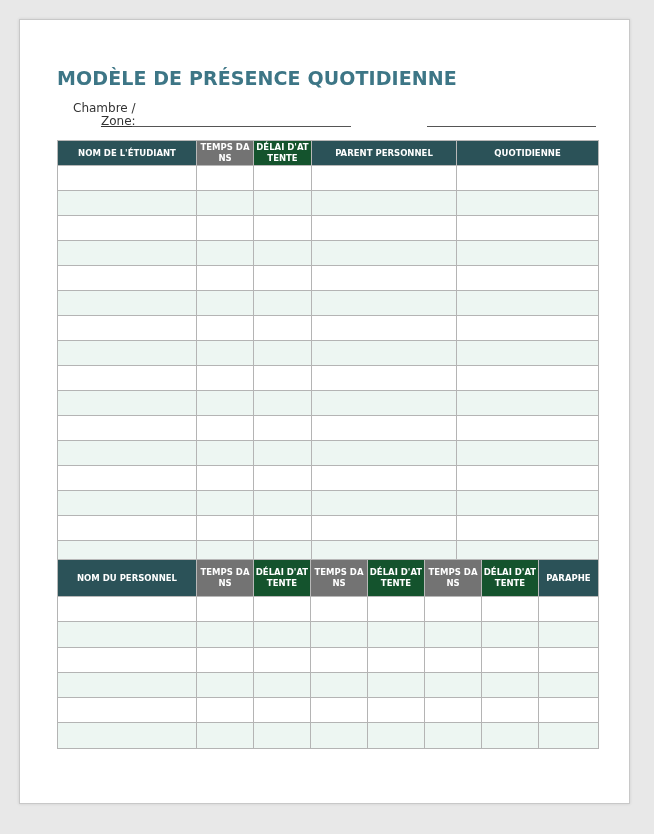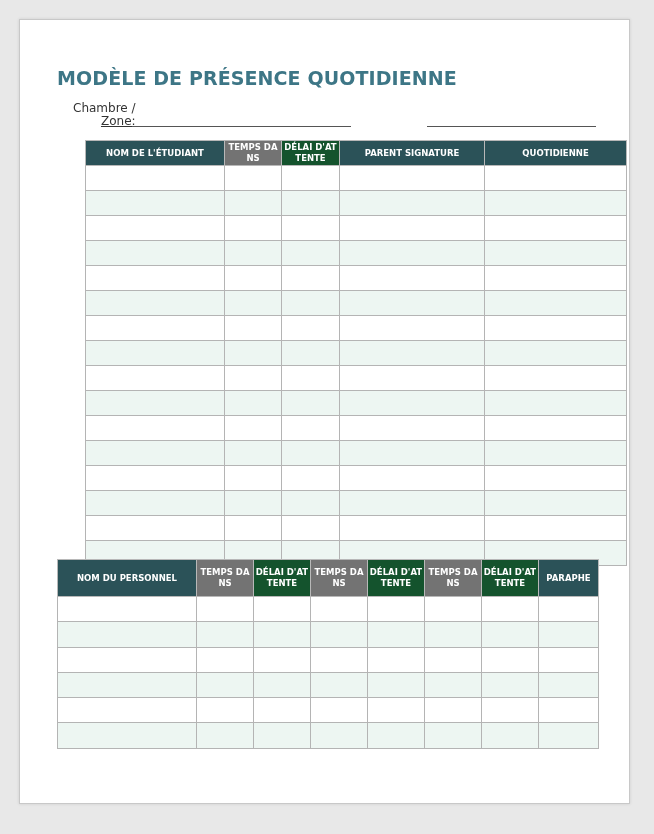--- a/index.html
+++ b/index.html
@@ -79,34 +79,34 @@
 
 <div class="field-label" style="left:73px; top:102px;">
   <div style="text-align:left;">Chambre /</div>
   <div style="padding-left:27px;text-decoration:underline;">Zone:</div>
 </div>
 <div class="field-line" style="left:132px; top:126px; width:219px;"></div>
 
 <div class="field-label" style="left:395px; top:131px;margin-top:28px;">Date:</div>
 <div class="field-line" style="left:427px; top:126px; width:169px;"></div>
 
-<table class="grid" style="left:57px; top:140px; width:541px;margin-left:28px;">
+<table class="grid" style="left:57px; top:140px; width:541px;">
   <colgroup>
     <col style="width:139px">
       <col style="width:57px">
       <col style="width:58px">
       <col style="width:145px">
       <col style="width:142px">
   </colgroup>
   <thead>
     <tr style="height:25px;">
       <th class="dark">NOM DE L'ÉTUDIANT</th>
       <th class="light">TEMPS DANS</th>
       <th class="mid">DÉLAI D'ATTENTE</th>
-      <th class="dark">PARENT SIGNATURE</th>
+      <th class="dark">PARENT PERSONNEL</th>
       <th class="dark">QUOTIDIENNE</th>
     </tr>
   </thead>
   <tbody id="student-body">
       <tr class="odd" style="height: 25px;">
         <td></td>
         <td></td>
         <td></td>
         <td></td>
         <td></td>

